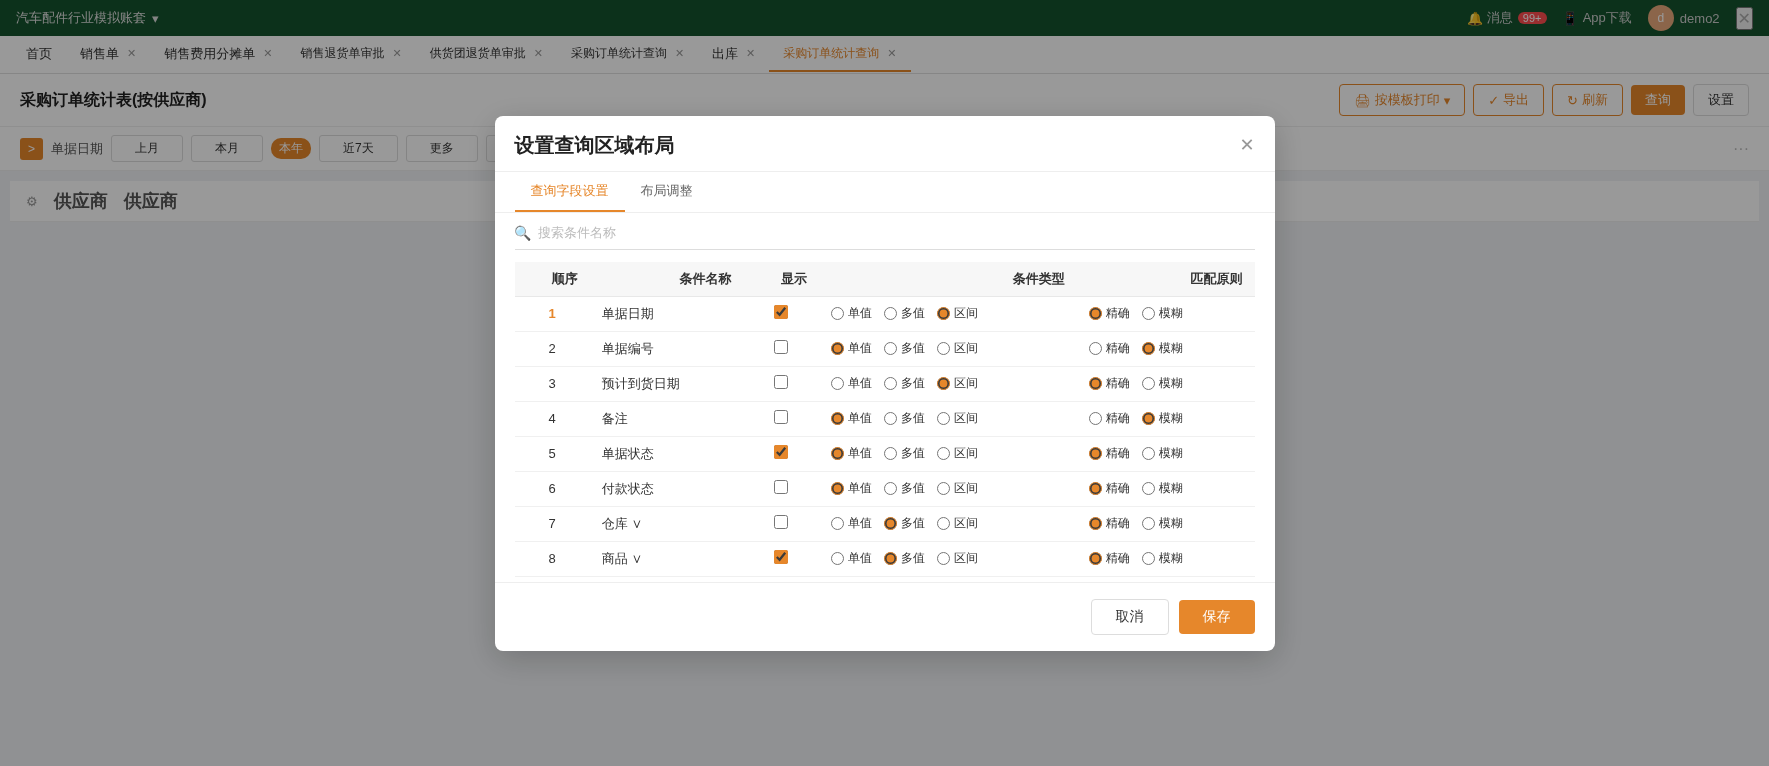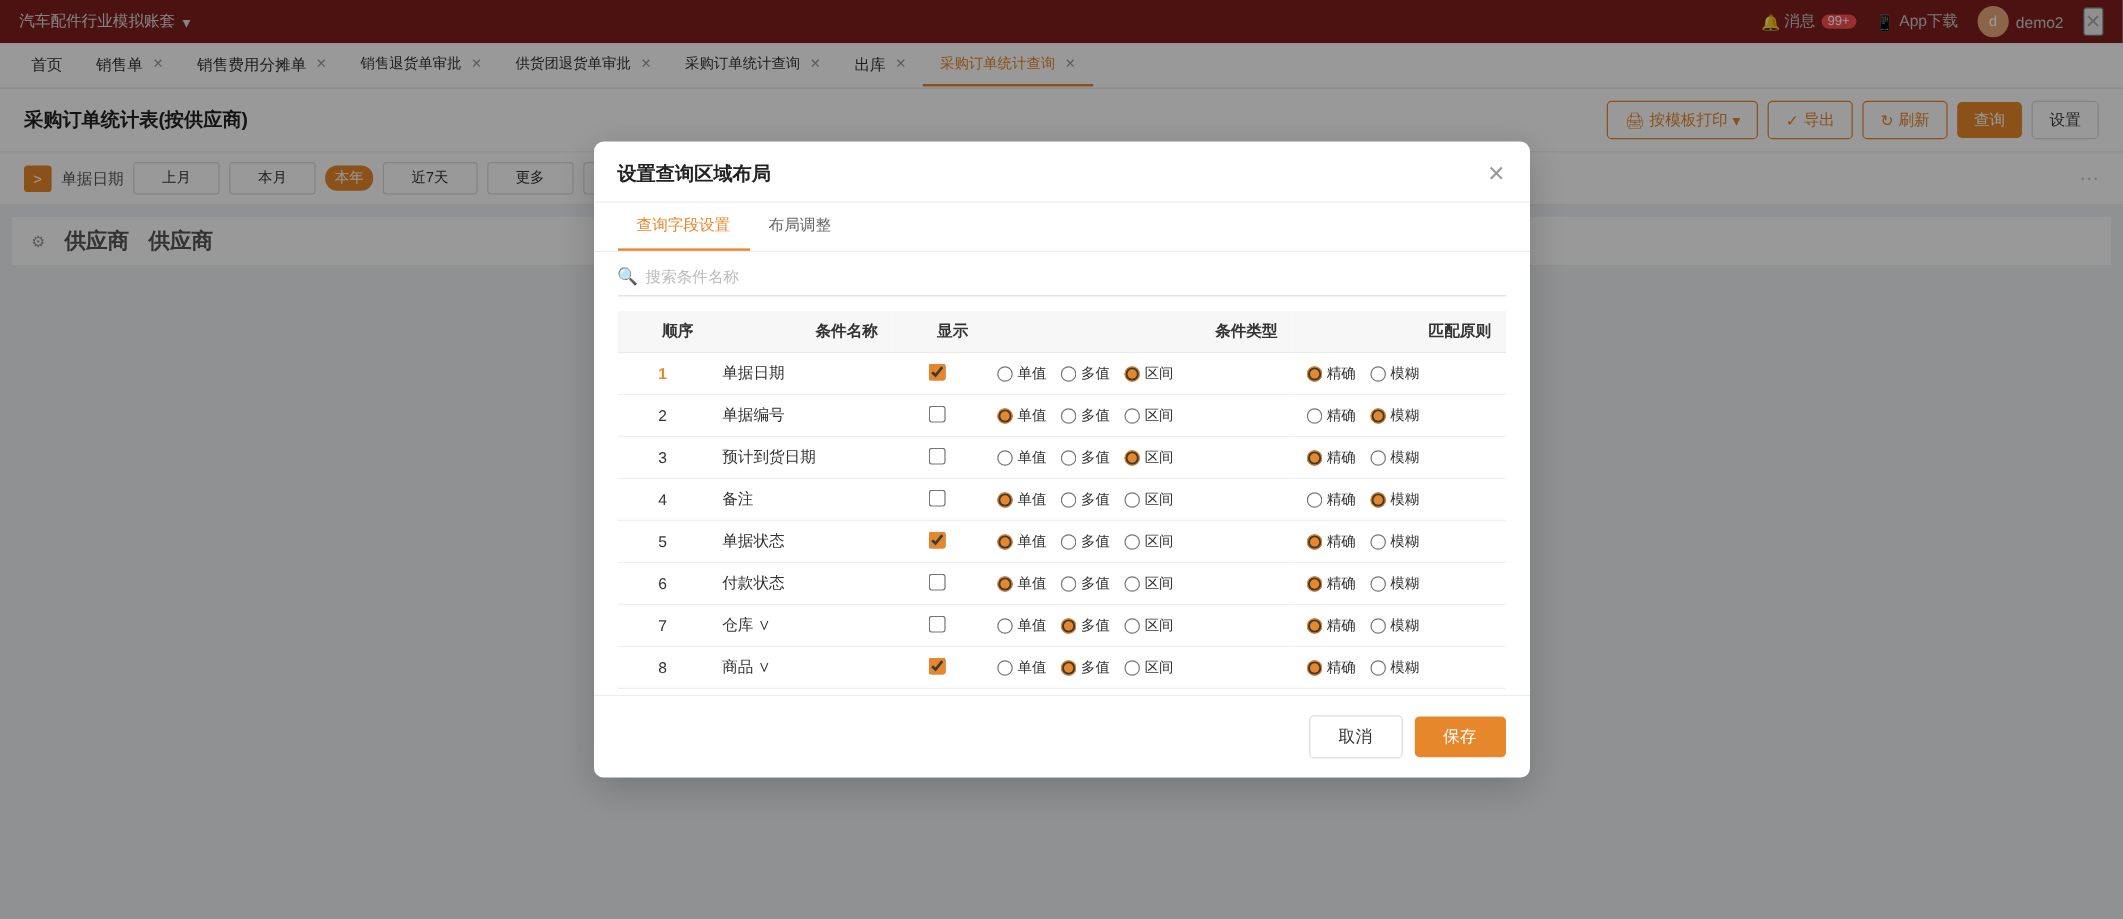--- a/index.html
+++ b/index.html
@@ -1,20 +1,20 @@
 <!DOCTYPE html>
 <html><head>
   <meta charset="utf-8">
   <style>
     * { box-sizing: border-box; margin: 0; padding: 0; }
     body { font-family: 'Microsoft YaHei', Arial, sans-serif; font-size: 13px; background: #f0f2f5; overflow: hidden; }
 
     
     .top-navbar {
-      background: #7f1d1d;
+      background: #14532d;
       height: 36px;
       display: flex;
       align-items: center;
       justify-content: space-between;
       padding: 0 16px;
       color: #ccc;
     }
     .top-navbar-left { font-size: 13px; color: #ddd; display: flex; align-items: center; gap: 6px; }
     .top-navbar-right { display: flex; align-items: center; gap: 16px; font-size: 13px; color: #ccc; }
     .notif-badge { background: #ff4d4f; color: #fff; border-radius: 10px; padding: 0 5px; font-size: 11px; margin-left: 2px; }
@@ -98,21 +98,21 @@
       width: 780px;
       max-height: 660px;
       display: flex; flex-direction: column;
       box-shadow: 0 8px 32px rgba(0,0,0,0.2);
     }
     .dialog-header {
       display: flex; align-items: center; justify-content: space-between;
       padding: 16px 20px 12px;
       border-bottom: 1px solid #eee;
     }
-    .dialog-title { font-size: 16px; font-weight: bold; color: #222; }
+    .dialog-title { font-size: 20px; font-weight: bold; color: #222; }
     .dialog-close { cursor: pointer; font-size: 18px; color: #999; background: none; border: none; }
 
     
     .dialog-tabs { display: flex; padding: 0 20px; border-bottom: 1px solid #eee; }
     .dialog-tab {
       padding: 10px 16px;
       font-size: 13px;
       color: #666;
       cursor: pointer;
       border-bottom: 2px solid transparent;

